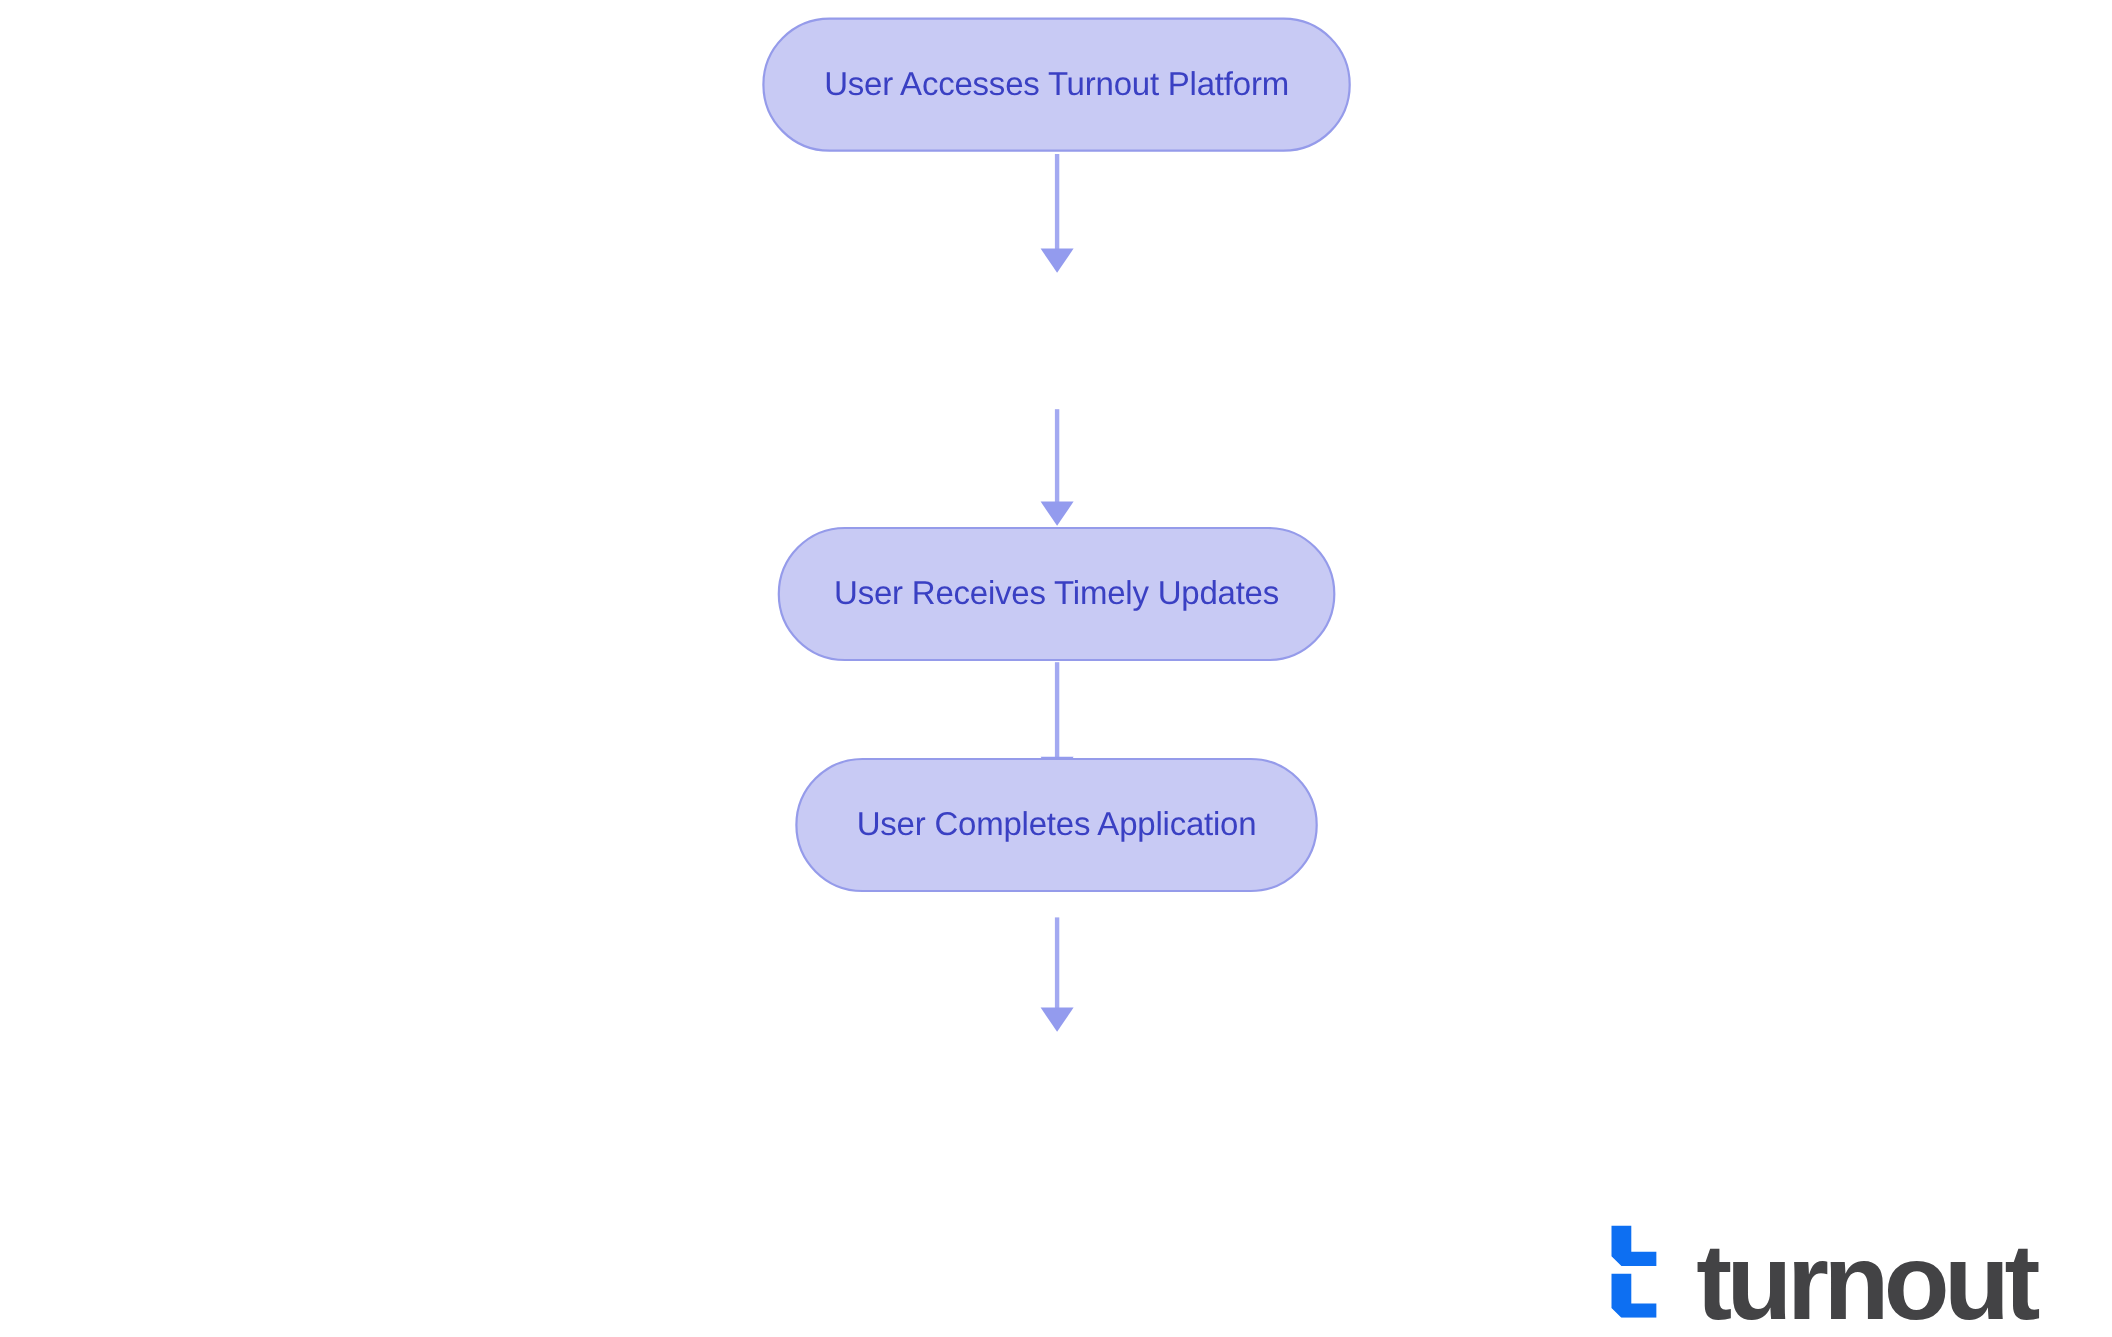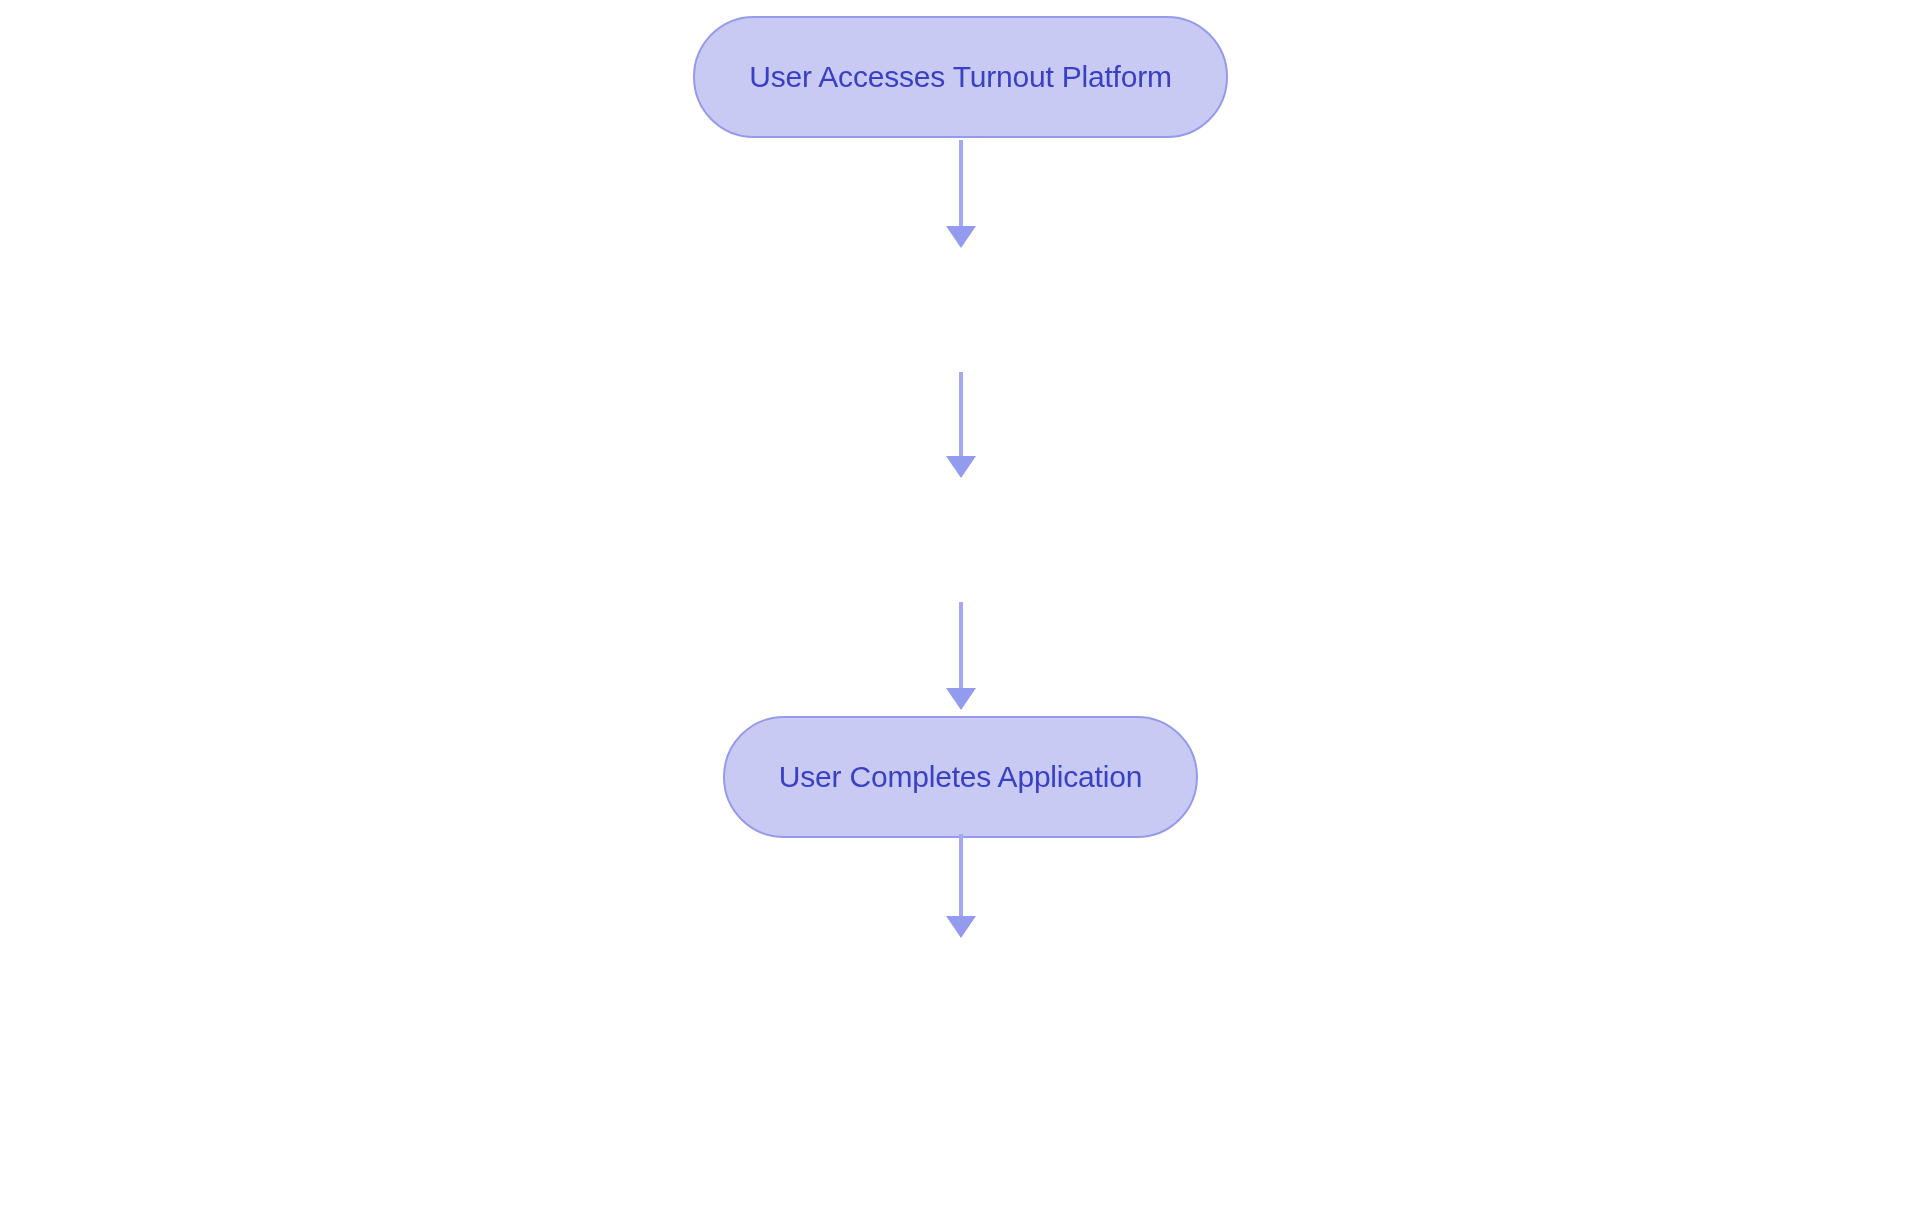--- a/index.html
+++ b/index.html
@@ -34,21 +34,21 @@
   }
   .node-label {
     color: var(--node-text);
     font-size: 30px;
     letter-spacing: -0.2px;
     white-space: nowrap;
   }
   .node-1 { left: 693px;  top: 16px;  width: 535px; }
   .node-2 { left: 641px;  top: 249px; width: 639px; }
   .node-3 { left: 707px;  top: 479px; width: 507px; }
-  .node-4 { left: 723px;  top: 716px; width: 475px; text-align: right; }
+  .node-4 { left: 723px;  top: 689px; width: 475px; text-align: right; }
   .node-5 { left: 713px;  top: 939px; width: 495px; }
 
   .arrow {
     position: absolute;
     left: 946px;
     width: 30px;
   }
   .arrow-1 { top: 140px; height: 108px; }
   .arrow-2 { top: 372px; height: 106px; }
   .arrow-3 { top: 602px; height: 108px; }
@@ -103,30 +103,42 @@
     <div class="arrow-line"></div>
     <div class="arrow-head"></div>
   </div>
 
 
   <div class="arrow arrow-2">
     <div class="arrow-line"></div>
     <div class="arrow-head"></div>
   </div>
 
+  <div class="node node-3">
+    <span class="node-label">User Receives Timely Updates</span>
+  </div>
 
   <div class="arrow arrow-3">
     <div class="arrow-line"></div>
     <div class="arrow-head"></div>
   </div>
 
   <div class="node node-4">
     <span class="node-label">User Completes Application</span>
   </div>
 
   <div class="arrow arrow-4">
     <div class="arrow-line"></div>
     <div class="arrow-head"></div>
   </div>
 
 
+  <div class="logo">
+    <span class="logo-icon">
+      <svg viewBox="0 0 42 84" xmlns="http://www.w3.org/2000/svg" aria-hidden="true">
+        <path d="M1 0 H19 V24 H42 V37 H10 L1 28 Z" fill="#0d6ff2"></path>
+        <path d="M1 44 H19 V71 H42 V84 H10 L1 75 Z" fill="#0d6ff2"></path>
+      </svg>
+    </span>
+    <span class="logo-text">turnout</span>
+  </div>
 
 </div>
 
 </body></html>

